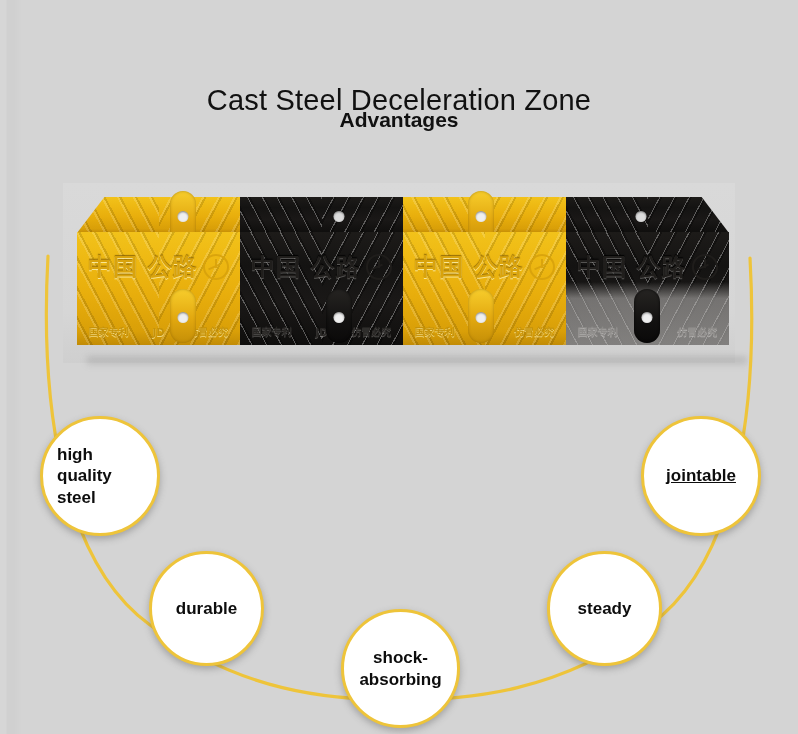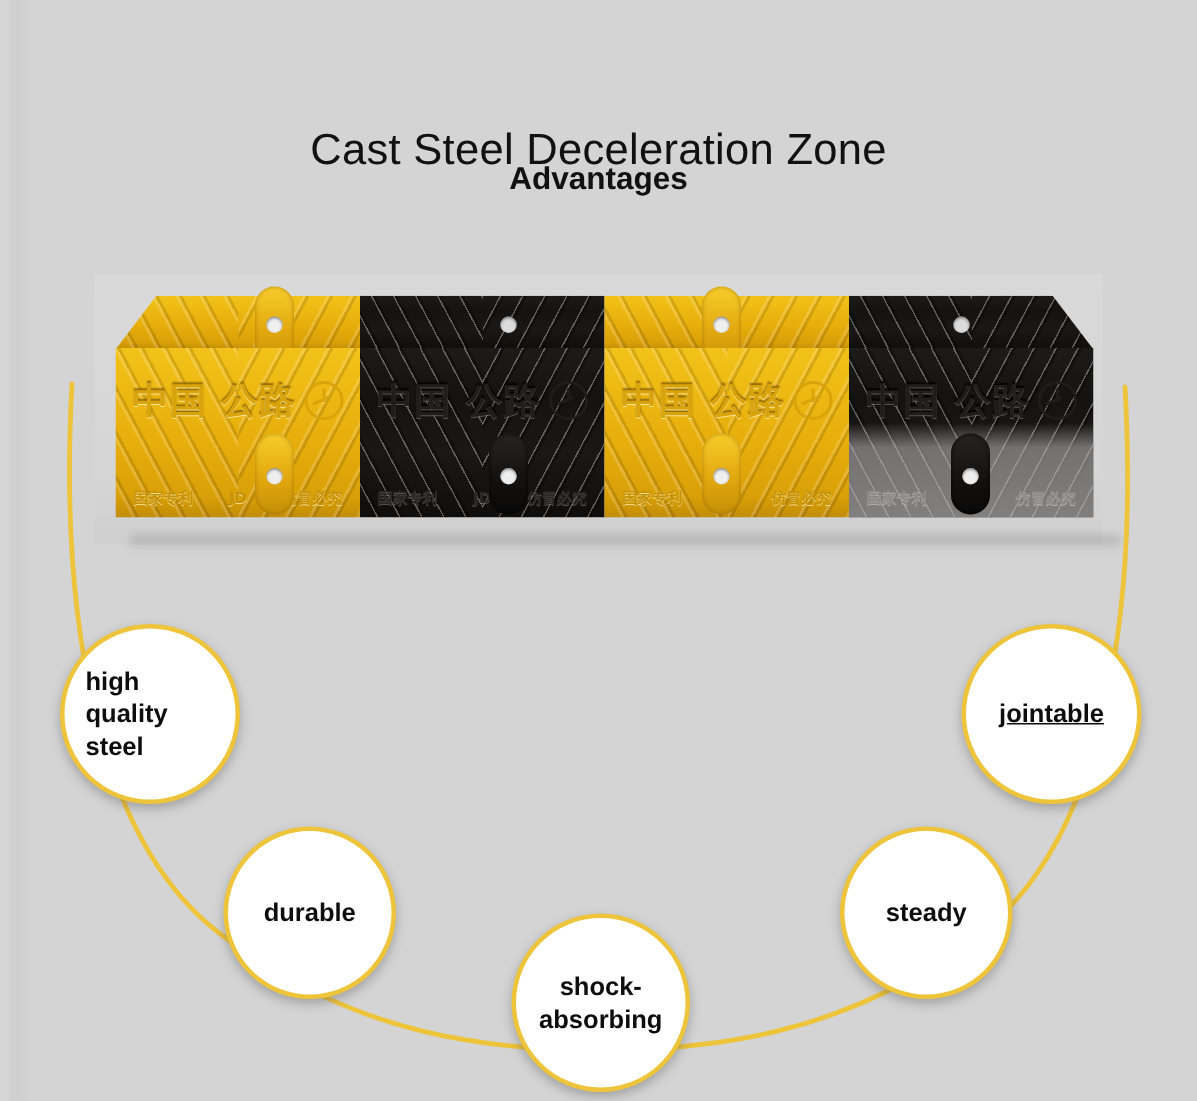--- a/index.html
+++ b/index.html
@@ -438,21 +438,21 @@
   </div>
 
   <div class="bubble" style="left:341px; top:609px; width:119px; height:119px;">
     <span>shock-absorbing</span>
   </div>
 
   <div class="bubble" style="left:149px; top:551px; width:115px; height:115px;">
     <span>durable</span>
   </div>
 
-  <div class="bubble" style="left:560px; top:551px; width:115px; height:115px;">
+  <div class="bubble" style="left:547px; top:551px; width:115px; height:115px;">
     <span>steady</span>
   </div>
 
   <div class="bubble" style="left:641px; top:416px; width:120px; height:120px;text-decoration:underline;">
     <span>jointable</span>
   </div>
 
 </div>
 
 </body></html>

